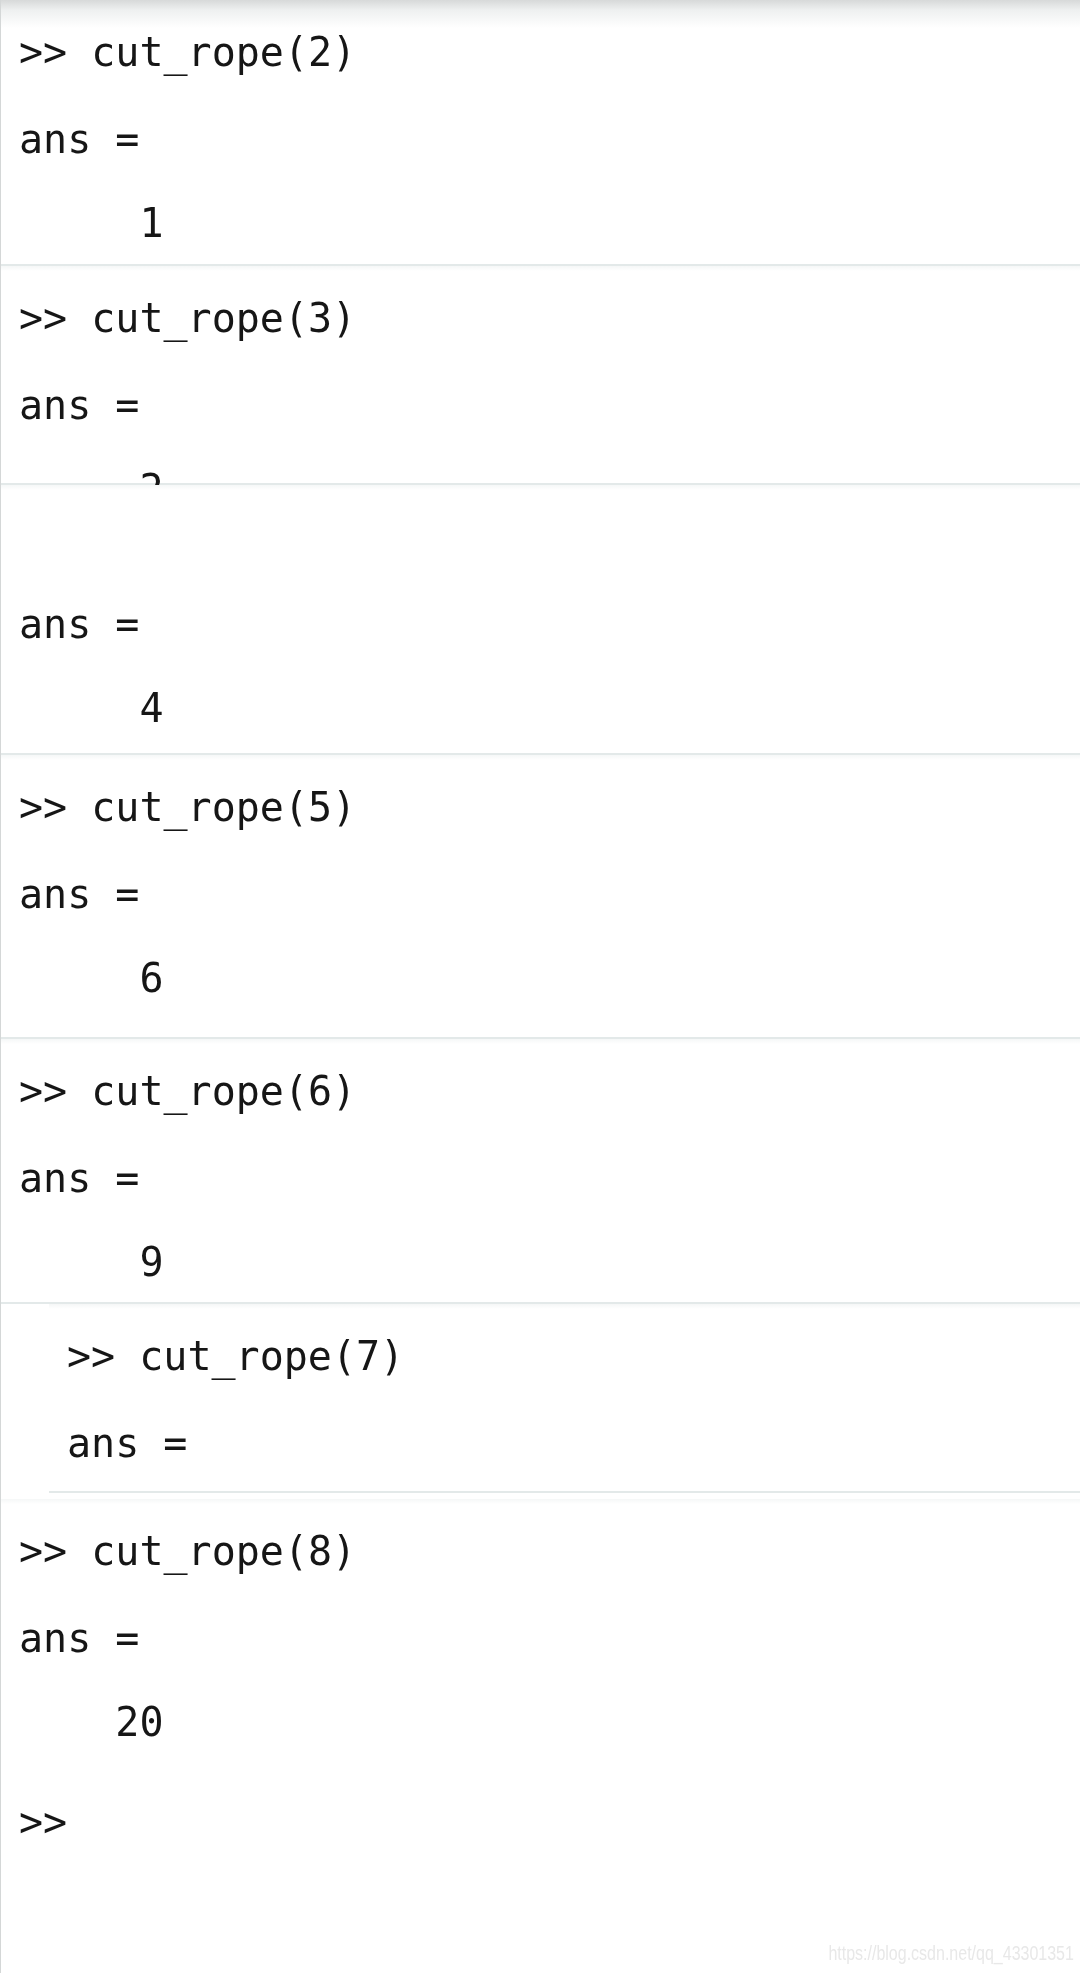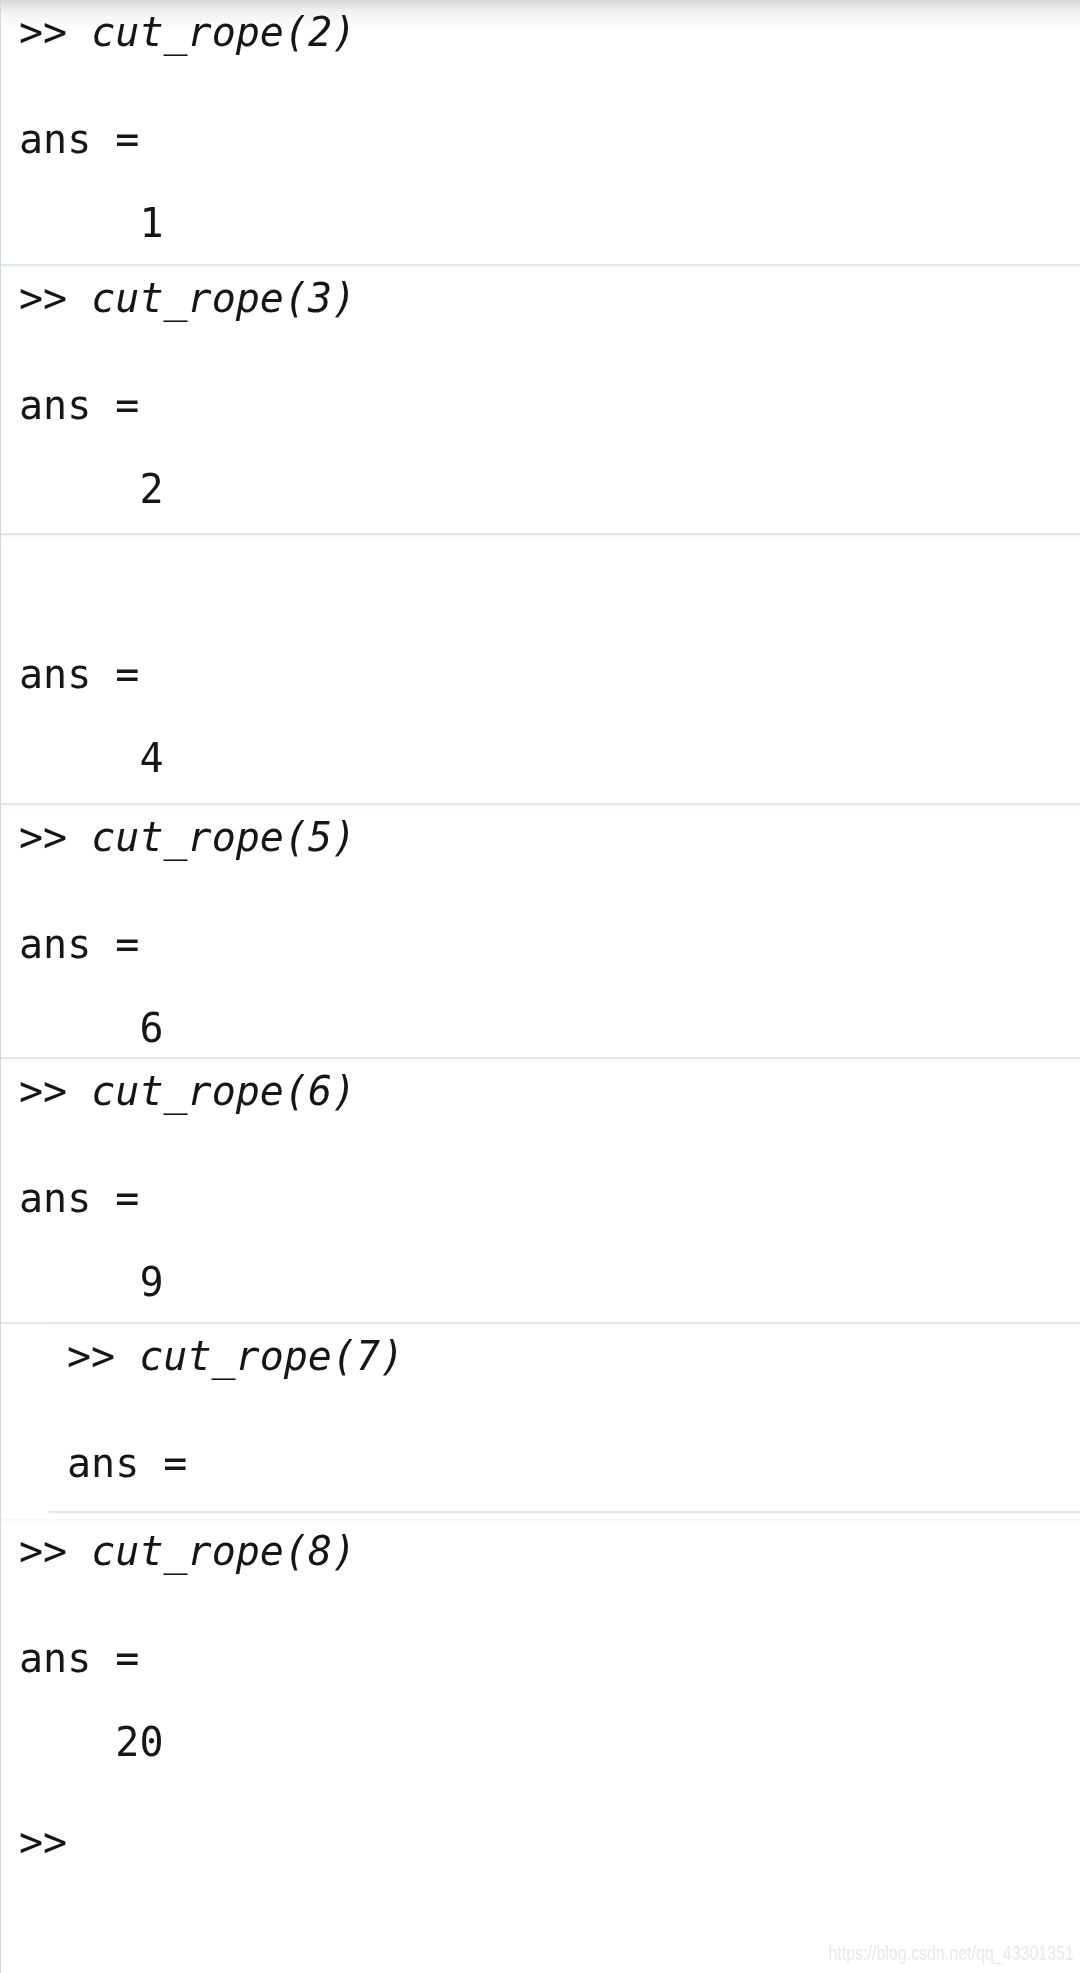--- a/index.html
+++ b/index.html
@@ -31,35 +31,35 @@
   }
   .block.first{
     background:linear-gradient(to bottom,#d7d9d9 0,#eef0f0 10px,#ffffff 28px);
   }
   .block.last{
     border-bottom:none;
     background:linear-gradient(to bottom,#f5f7f7 0,#ffffff 5px);
     margin-top:6px;
   }
   .b1{height:266px;}
-  .b2{height:269px;}
+  .b2{height:219px;}
   .b3{height:270px;}
-  .b4{height:254px;}
+  .b4{height:284px;}
   .b5{height:265px;padding-left:24px;}
   .b6{height:189px;margin-left:48px;}
   .b7{height:366px;}
   .line{
     position:absolute;
     left:18px;
     font-size:40px;
     line-height:46px;
     white-space:pre;
     color:var(--text);
   }
-  .cmd{top:9px;font-style:italic;}
+  .cmd{top:29px;}
   .ans{top:116px;}
   .val{
     top:200px;
     width:6ch;
     text-align:right;
   }
   .prompt{top:300px;}
   .watermark{
     position:absolute;
     right:6px;

